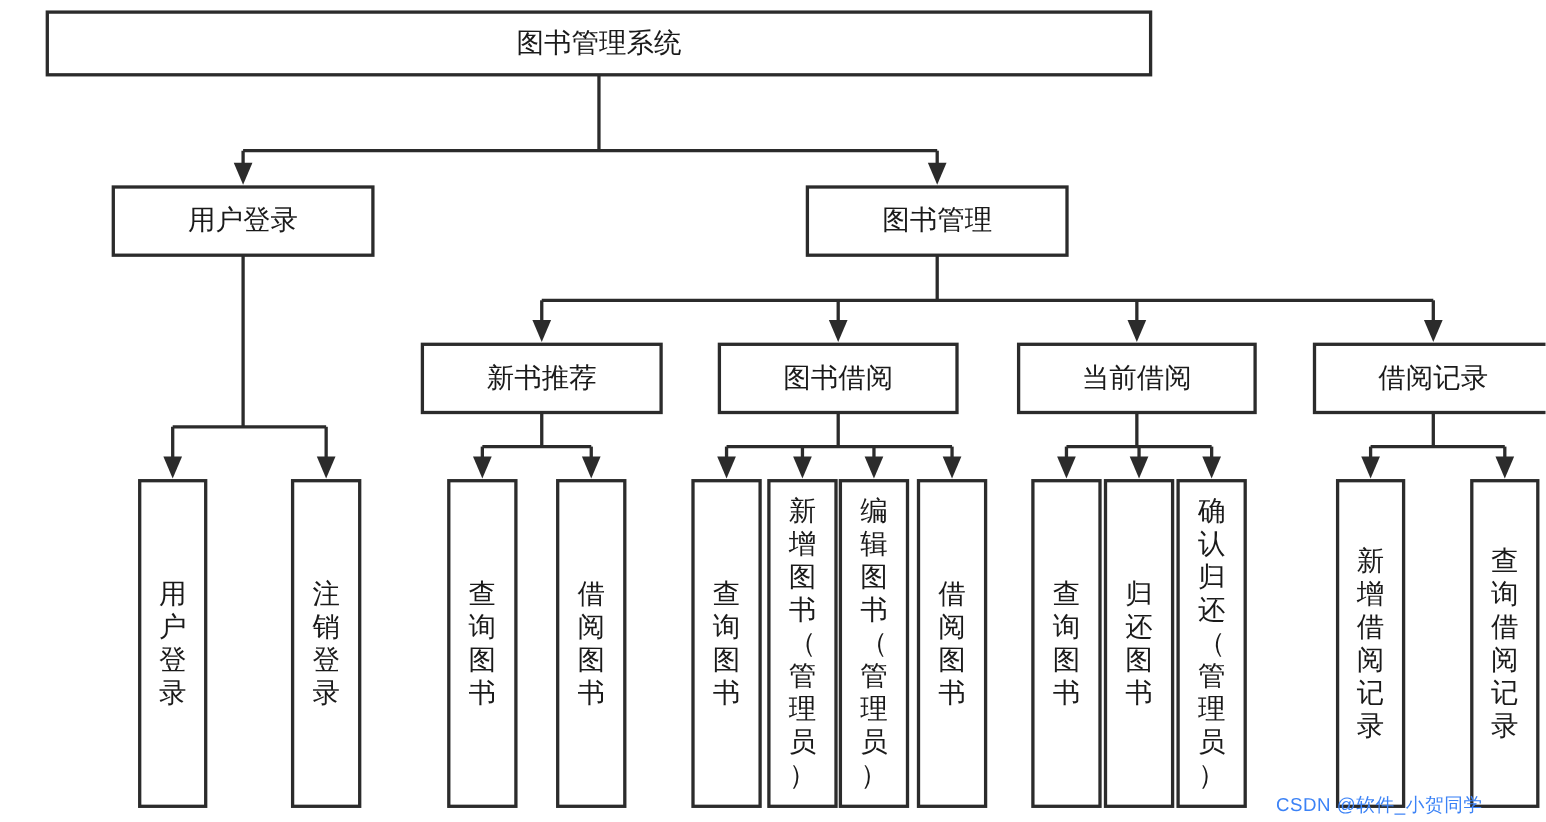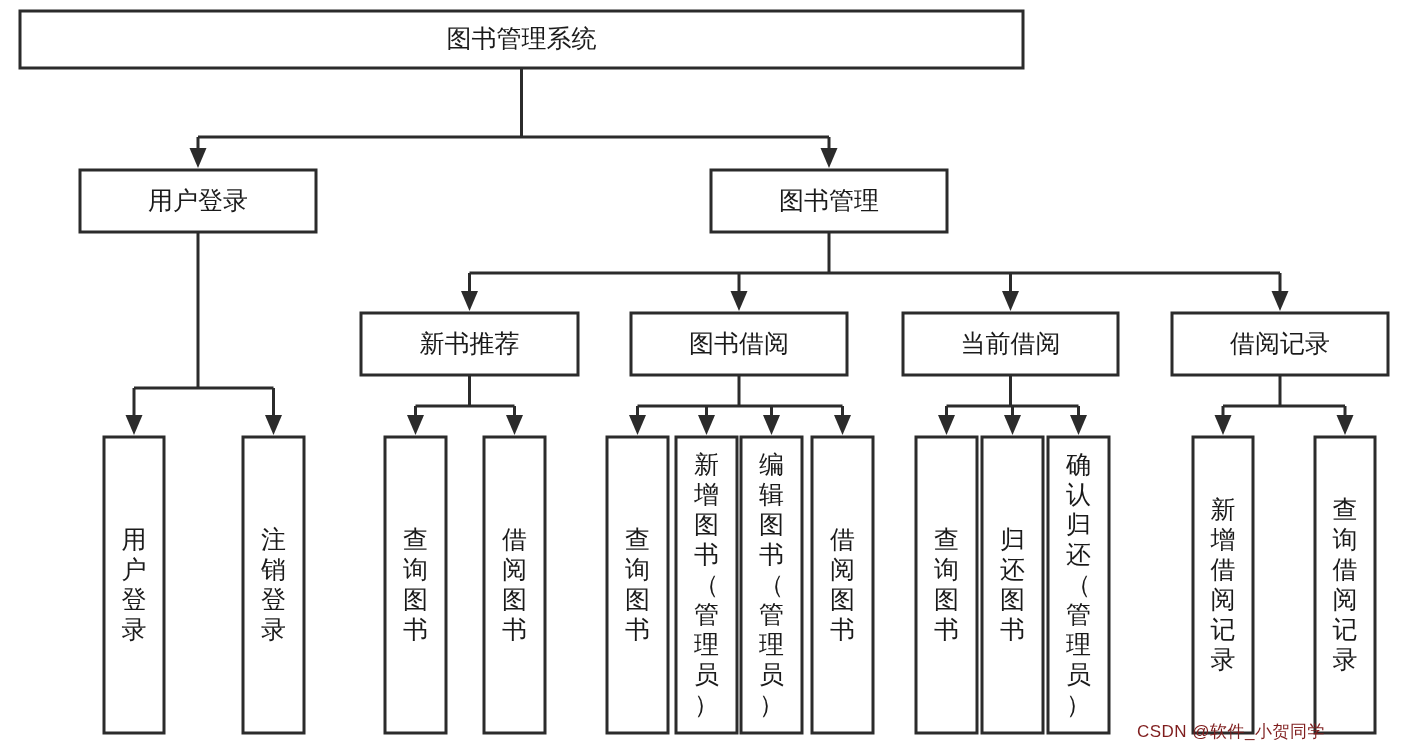--- a/index.html
+++ b/index.html
@@ -2,38 +2,38 @@
 <html><head>
 <meta charset="utf-8">
 <title>图书管理系统 功能结构图</title>
 <style>
   html,body{margin:0;padding:0;background:#ffffff;}
   body{
     width:1405px;height:747px;overflow:hidden;
     font-family:"Liberation Sans","DejaVu Sans",sans-serif;
     color:#1a1a1a;
   }
-  #diagram-root{position:relative;width:1333px;height:747px;background:#ffffff;}
+  #diagram-root{position:relative;width:1333px;height:747px;background:#ffffff;margin-left:23px;}
   svg#flow{position:absolute;left:0;top:0;width:1405px;height:747px;display:block;}
   .node-rect{fill:#ffffff;stroke:#2b2b2b;stroke-width:3;}
   .edge-line{stroke:#2b2b2b;stroke-width:3;fill:none;stroke-linecap:butt;}
   .arrow-head{fill:#2b2b2b;stroke:none;}
   .node-label{
     font-family:"Liberation Sans","DejaVu Sans",sans-serif;
     fill:#1a1a1a;
     text-anchor:middle;
     dominant-baseline:middle;
   }
   .label-h{font-size:25px;}
   .label-v{font-size:25px;}
   .watermark{
     position:absolute;
     right:8px;bottom:4px;
     font-size:17px;
-    color:#7f1d1d;
+    color:#3b82f6;
     letter-spacing:0.5px;
     font-family:"Liberation Sans","DejaVu Sans",sans-serif;
     white-space:nowrap;
     pointer-events:none;
   }
 </style>
 </head>
 <body>
 
 <div id="diagram-root">

